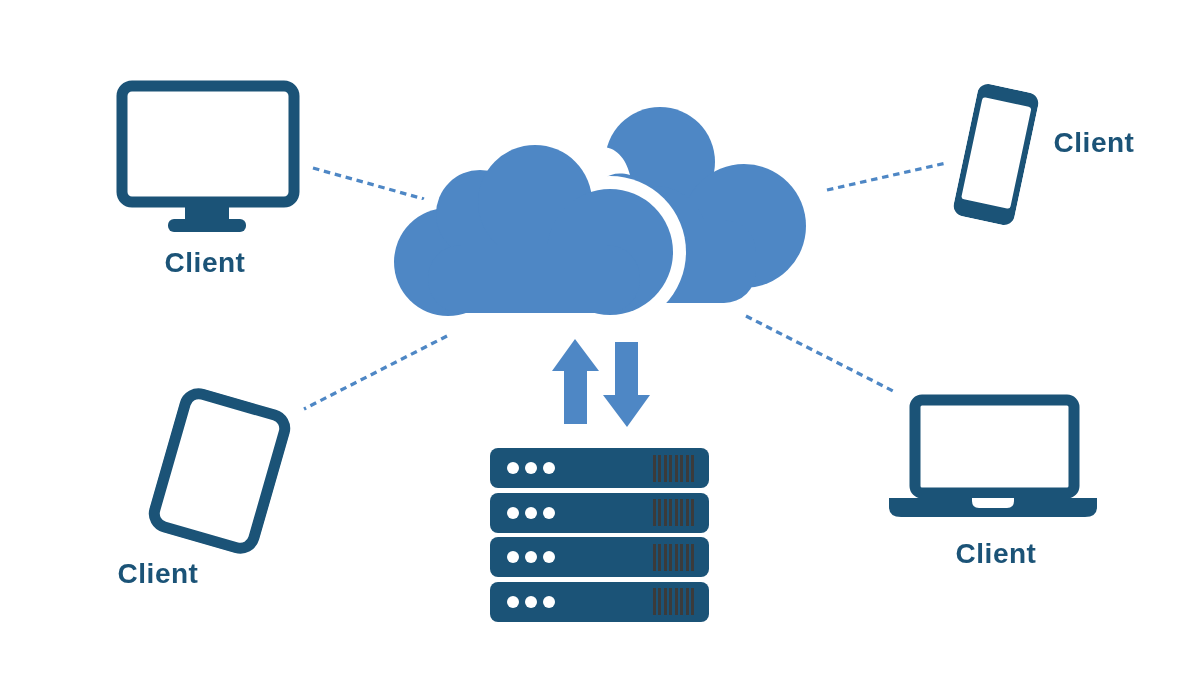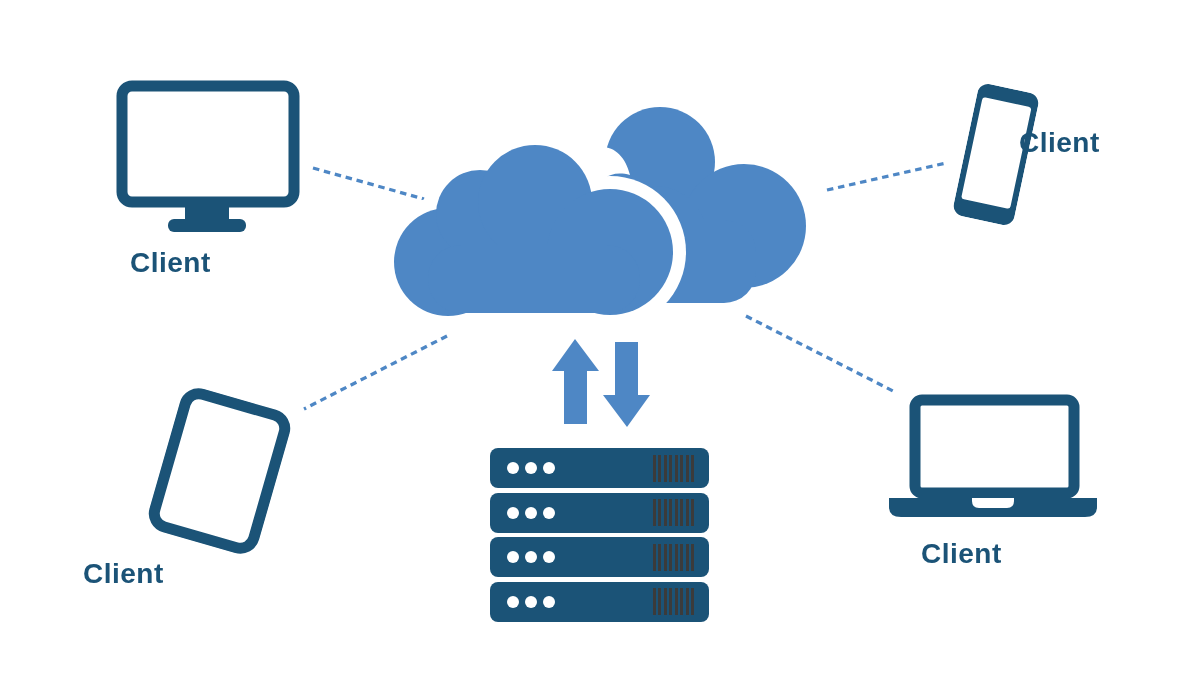--- a/index.html
+++ b/index.html
@@ -19,21 +19,21 @@
 
   
   .f-navy{fill:var(--navy);}
   .f-blue{fill:var(--blue);}
   .f-white{fill:#ffffff;}
   .s-navy{stroke:var(--navy);}
   .dashline{stroke:var(--blue);stroke-width:3.3;stroke-dasharray:6.5 4.8;fill:none;}
 
   
   .client-label{
-    position:absolute;width:150px;
+    position:absolute;width:150px;text-align:center;
     color:var(--navy);font-size:28px;font-weight:600;letter-spacing:.5px;line-height:1;
   }
 
   
   .rot-phone{transform:rotate(12deg);transform-origin:center center;}
   .rot-tablet{transform:rotate(16deg);transform-origin:center center;}
 
   
   .server-rack{
     position:absolute;left:490px;top:448px;width:219px;

